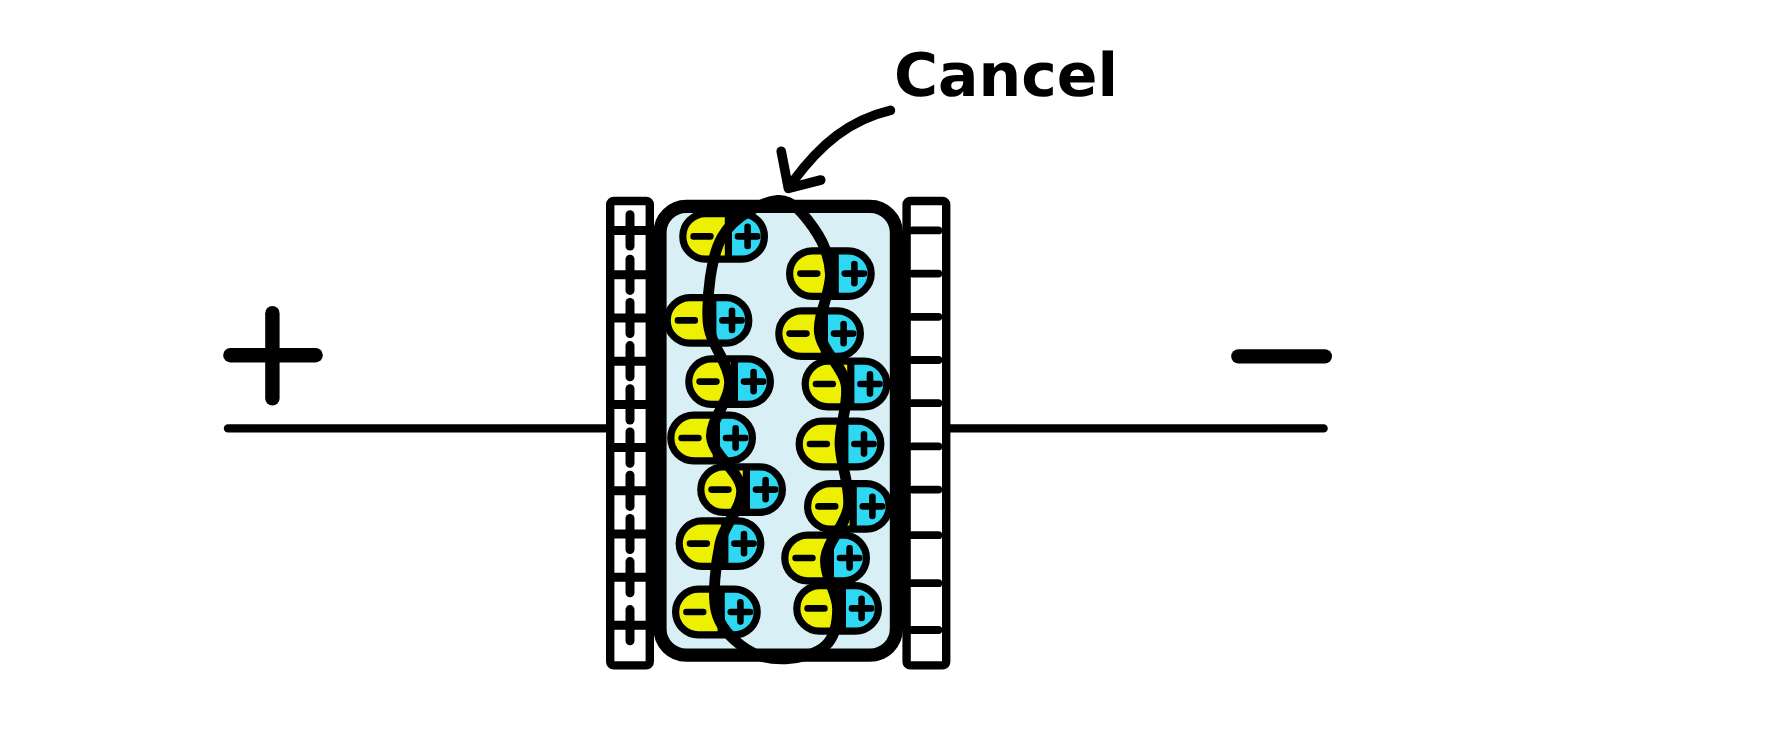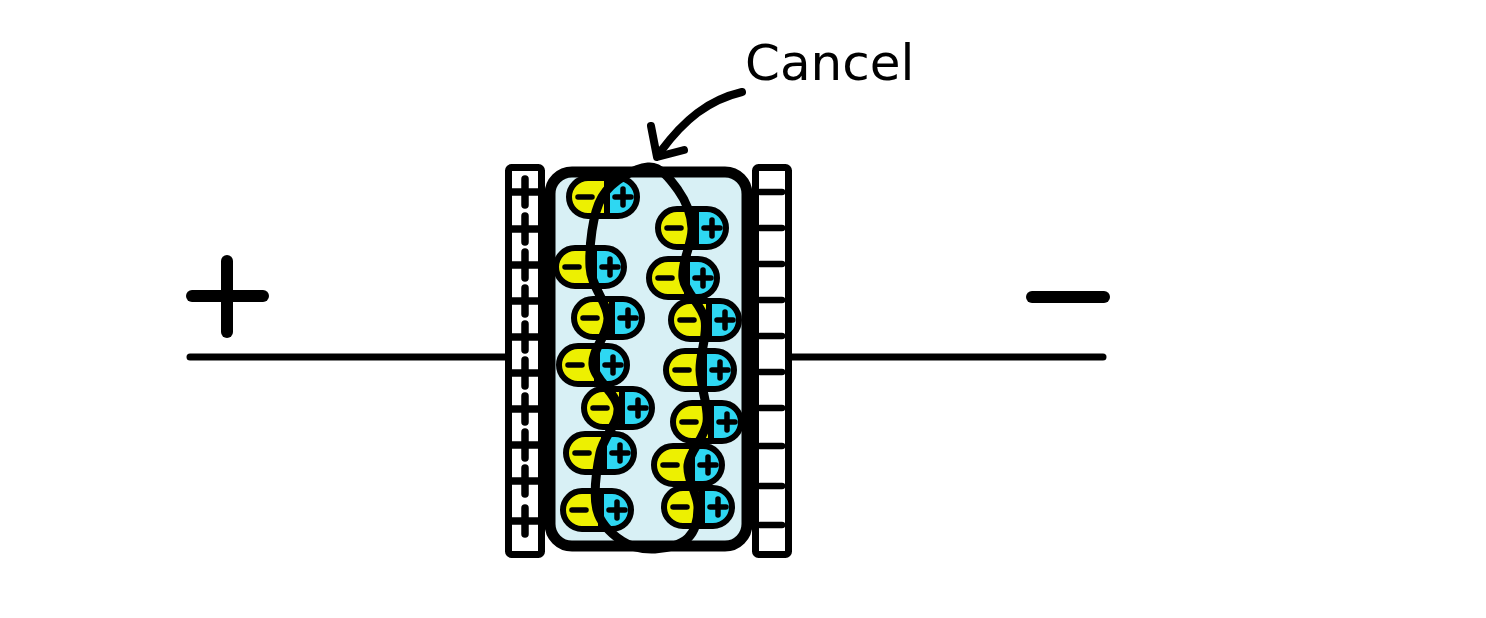--- a/index.html
+++ b/index.html
@@ -3,20 +3,21 @@
 <meta charset="utf-8">
 <style>
   html, body { margin: 0; padding: 0; background: #ffffff; }
   .canvas {
     position: relative;
     width: 1486px;
     height: 618px;
     background: #ffffff;
     overflow: hidden;
     font-family: "DejaVu Sans", "Liberation Sans", sans-serif;
+    font-weight: bold;
   }
   svg { position: absolute; left: 0; top: 0; }
   .ink { stroke: #000000; fill: none; stroke-linecap: round; stroke-linejoin: round; }
   .label-text {
     font-family: "DejaVu Sans", "Liberation Sans", sans-serif;
     font-size: 50px;
     fill: #000000;
   }
 </style>
 </head>

